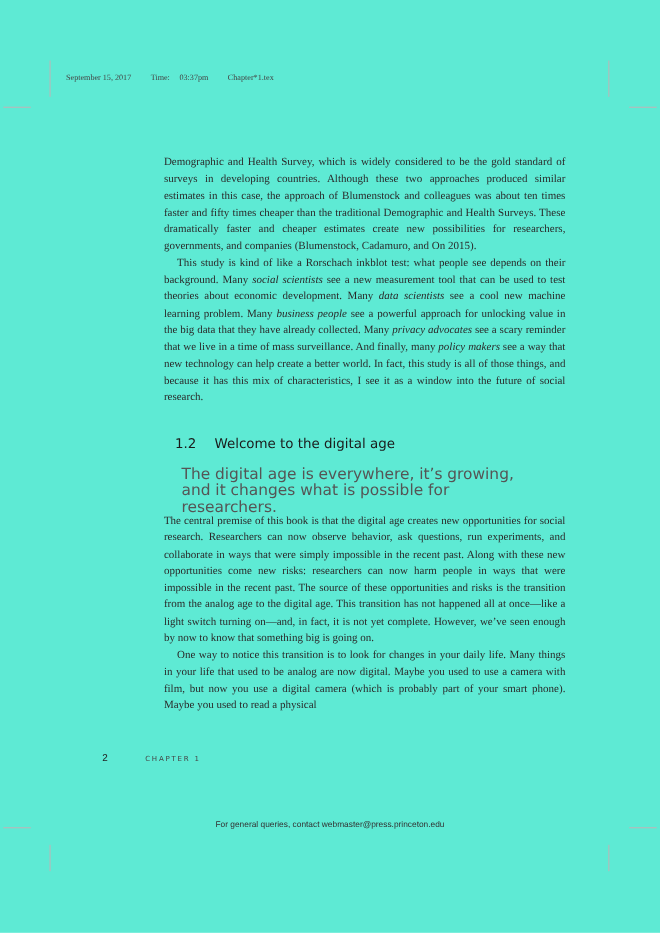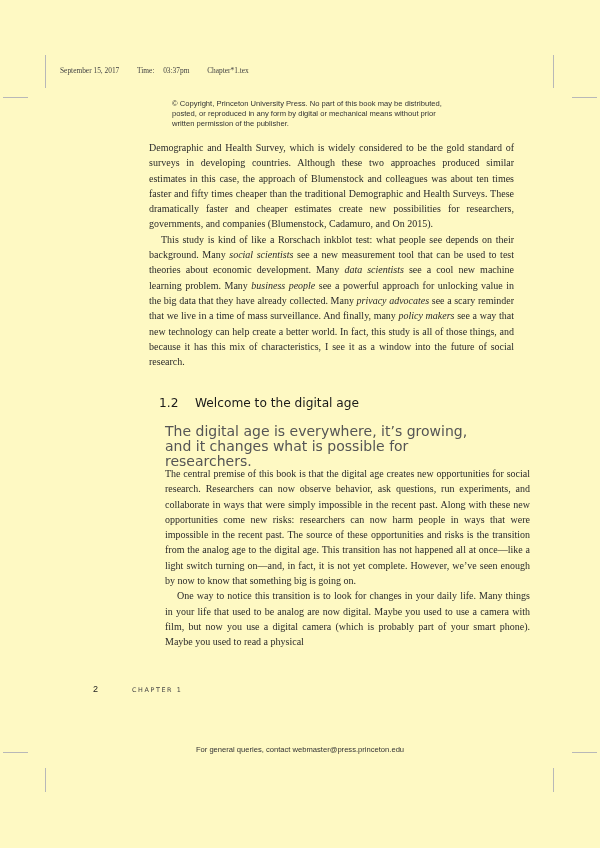--- a/index.html
+++ b/index.html
@@ -1,17 +1,17 @@
 <!DOCTYPE html>
 <html><head>
   <meta charset="utf-8">
   <style>
     html, body { margin: 0; padding: 0; background: #ffffff; }
     body { width: 600px; height: 848px; position: relative; overflow: hidden; }
-    .page { position: absolute; left: 0; top: 0; width: 600px; height: 848px; background: #fef9c3; }
+    .page { position: absolute; left: 0; top: 0; width: 600px; height: 848px; background: #5eead4; }
     .crop-v { position: absolute; width: 1px; background: #b8b8b8; }
     .crop-h { position: absolute; height: 1px; background: #b8b8b8; }
     .slug {
       position: absolute; left: 60px; top: 66px;
       font-family: "Liberation Serif", serif; font-size: 7.4px; color: #444;
       white-space: nowrap;
     }
     .slug span { display: inline-block; }
     .copyright {
       position: absolute; left: 172px; top: 99px; width: 270px;
@@ -66,34 +66,33 @@
   <div class="slug">
     <span>September 15, 2017</span>
     <span style="width:14px"></span>
     <span>Time:</span>
     <span style="width:5px"></span>
     <span>03:37pm</span>
     <span style="width:14px"></span>
     <span>Chapter*1.tex</span>
   </div>
 
-  <div class="copyright">© Copyright, Princeton University Press. No part of this book may be distributed, posted, or reproduced in any form by digital or mechanical means without prior written permission of the publisher.</div>
 
   <div class="body-text" style="top:140px;">
     <p id="p-top-0"><span>Demographic and Health Survey, which is widely considered to be the gold standard of surveys in developing countries. Although these two approaches produced similar estimates in this case, the approach of Blumenstock and colleagues was about ten times faster and fifty times cheaper than the traditional Demographic and Health Surveys. These dramatically faster and cheaper estimates create new possibilities for researchers, governments, and companies (Blumenstock, Cadamuro, and On 2015).</span></p>
     <p class="indent" id="p-top-1"><span>This study is kind of like a Rorschach inkblot test: what people see depends on their background. Many </span><em>social scientists</em><span> see a new measurement tool that can be used to test theories about economic development. Many </span><em>data scientists</em><span> see a cool new machine learning problem. Many </span><em>business people</em><span> see a powerful approach for unlocking value in the big data that they have already collected. Many </span><em>privacy advocates</em><span> see a scary reminder that we live in a time of mass surveillance. And finally, many </span><em>policy makers</em><span> see a way that new technology can help create a better world. In fact, this study is all of those things, and because it has this mix of characteristics, I see it as a window into the future of social research.</span></p>
   </div>
 
   <div class="sec-head">
     <span class="num">1.2</span><span>Welcome to the digital age</span>
   </div>
 
   <div class="epigraph">The digital age is everywhere, it’s growing, and it changes what is possible for researchers.</div>
 
-  <div class="body-text" style="top:466px;margin-left:16px;">
+  <div class="body-text" style="top:466px;">
     <p id="p-bot-0"><span>The central premise of this book is that the digital age creates new opportunities for social research. Researchers can now observe behavior, ask questions, run experiments, and collaborate in ways that were simply impossible in the recent past. Along with these new opportunities come new risks: researchers can now harm people in ways that were impossible in the recent past. The source of these opportunities and risks is the transition from the analog age to the digital age. This transition has not happened all at once—like a light switch turning on—and, in fact, it is not yet complete. However, we’ve seen enough by now to know that something big is going on.</span></p>
     <p class="indent" id="p-bot-1"><span>One way to notice this transition is to look for changes in your daily life. Many things in your life that used to be analog are now digital. Maybe you used to use a camera with film, but now you use a digital camera (which is probably part of your smart phone). Maybe you used to read a physical</span></p>
   </div>
 
   <div class="folio">2</div>
   <div class="running-head">CHAPTER 1</div>
 
   <div class="footer-note">For general queries, contact webmaster@press.princeton.edu</div>
 </div>
 

